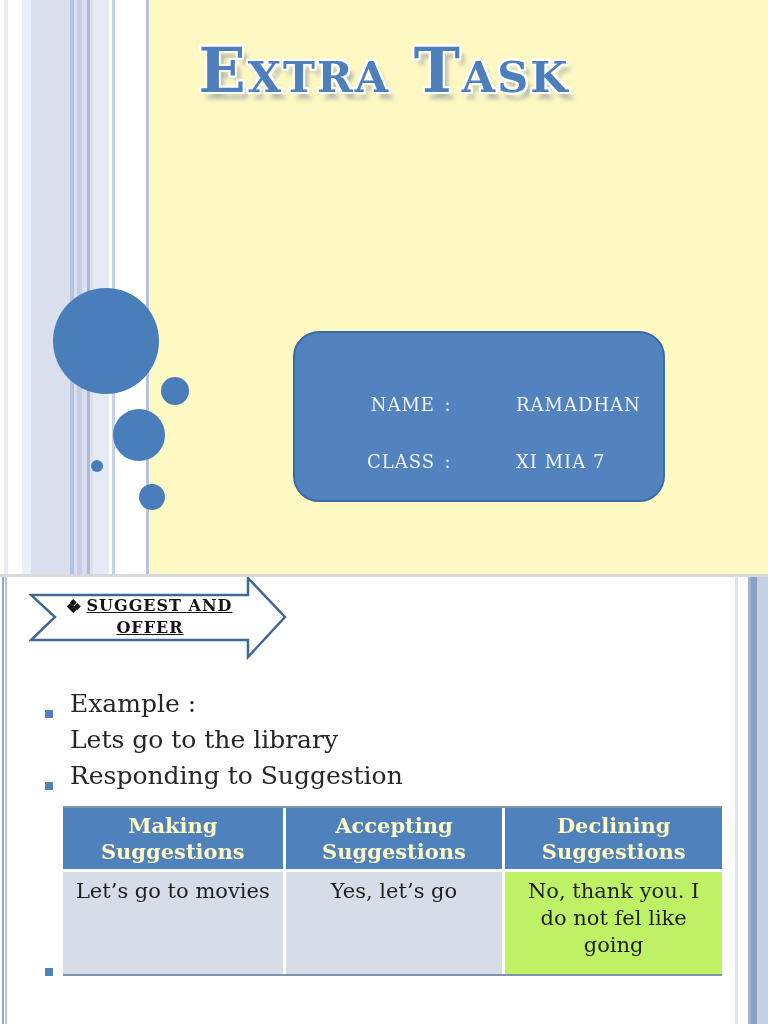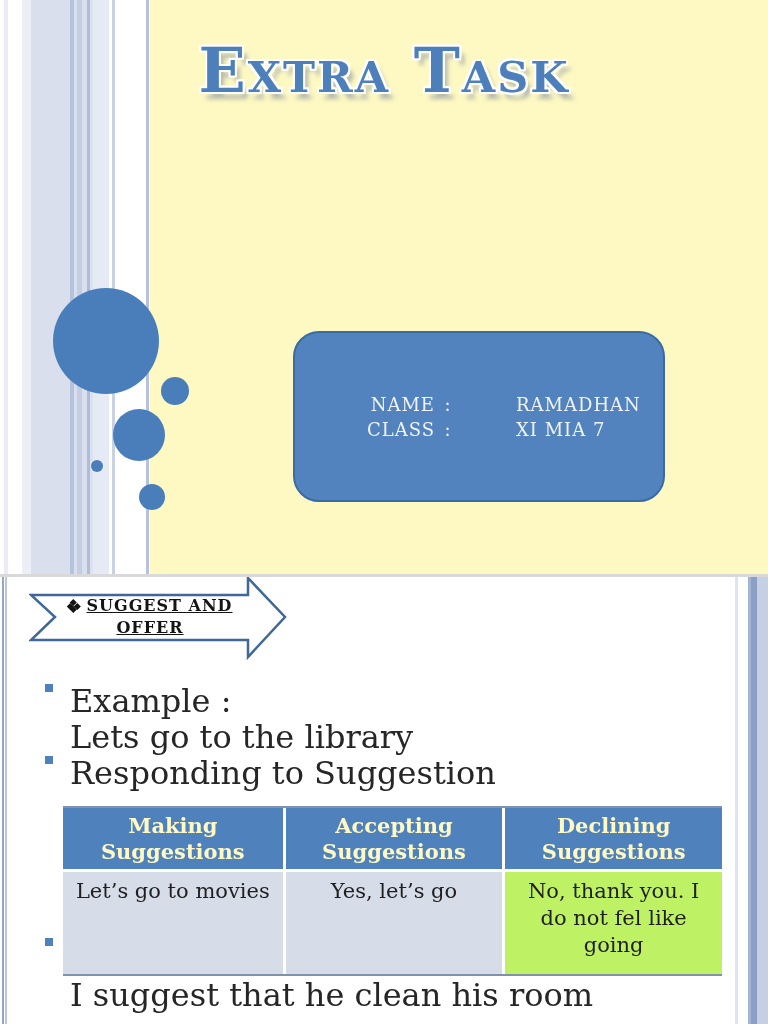--- a/index.html
+++ b/index.html
@@ -41,21 +41,21 @@
   .c1 { left:53px;  top:288px; width:106px; height:106px; }
   .c2 { left:161px; top:377px; width:28px;  height:28px; }
   .c3 { left:113px; top:409px; width:52px;  height:52px; }
   .c4 { left:91px;  top:460px; width:12px;  height:12px; }
   .c5 { left:139px; top:484px; width:26px;  height:26px; }
 
   .info-box { position:absolute; left:293px; top:331px; width:372px; height:171px;
     border-radius:26px; border:2px solid #3a6ba5;
     display:flex; flex-direction:column; justify-content:center; }
   .info-row { display:flex; align-items:baseline; line-height:25px;
-    font-size:18px; letter-spacing:1px; color:#eef3f9; }
+    font-size:18px; letter-spacing:1px; color:#eef3f9;margin-top:32px; }
   .info-label { flex:0 0 140px; text-align:right; }
   .info-colon { flex:0 0 10px; margin-left:8px; text-align:center; }
   .info-value { margin-left:63px; }
 
   
   .page-gap { position:absolute; left:0; top:574px; width:768px; height:3px; background:#d9d9d9; }
 
   
   .slide2 { position:absolute; left:0; top:577px; width:768px; height:447px; background:#ffffff; }
   .edge-lines-left { position:absolute; left:0; top:0; bottom:0; width:10px;
@@ -83,21 +83,21 @@
   .dc { position:relative; display:inline-block; width:12px; height:12px; margin-right:7px; }
   .dc i { position:absolute; width:4.6px; height:4.6px; background:#141414; transform:rotate(45deg); }
   .dc i:nth-child(1){ left:3.7px; top:0; }
   .dc i:nth-child(2){ left:0;     top:3.7px; }
   .dc i:nth-child(3){ left:7.4px; top:3.7px; }
   .dc i:nth-child(4){ left:3.7px; top:7.4px; }
 
   .bullet-list { position:absolute; left:42px; list-style:none; }
   .list-top { top:105px; }
   .list-bottom { top:359px; }
-  .bullet-list li { display:flex; align-items:flex-start; height:36px; font-size:32px; color:#262626; }
+  .bullet-list li { display:flex; align-items:flex-end; height:36px; font-size:25px; color:#262626; }
   .list-bottom li { height:40px; }
   .sq { width:8px; height:8px; margin:2px 17px 0 3px; flex:0 0 8px; }
   .sq-spacer { width:8px; margin:0 17px 0 3px; flex:0 0 8px; }
 
   .sg-table { position:absolute; left:63px; top:229px; width:659px; border-collapse:separate; border-spacing:0;
     table-layout:fixed; border-top:2px solid #8193ab; border-bottom:2px solid #8193ab; }
   .sg-table th { height:61px; color:#fef9c3; font-weight:bold; font-size:21px; line-height:26px;
     text-align:center; vertical-align:middle; padding:0 28px; }
   .sg-table td { height:66px; font-size:21px; line-height:27px; color:#1f1f1f;
     text-align:center; vertical-align:top; padding:6px 8px 15px 8px; }
@@ -185,20 +185,16 @@
           <td style="background:#d6dce8;">Yes, let’s go</td>
           <td style="background:#bef264;">No, thank  you. I do not fel like going</td>
         </tr>
       </tbody>
     </table>
 
     <ul class="bullet-list list-bottom">
       <li>
         <span class="sq" style="background:#4f81bd;"></span>
       </li>
-      <li>
-        <span class="sq-spacer"></span>
-        <span>I suggest that he clean his room</span>
-      </li>
     </ul>
   </section>
 
 </div>
 
 </body></html>

